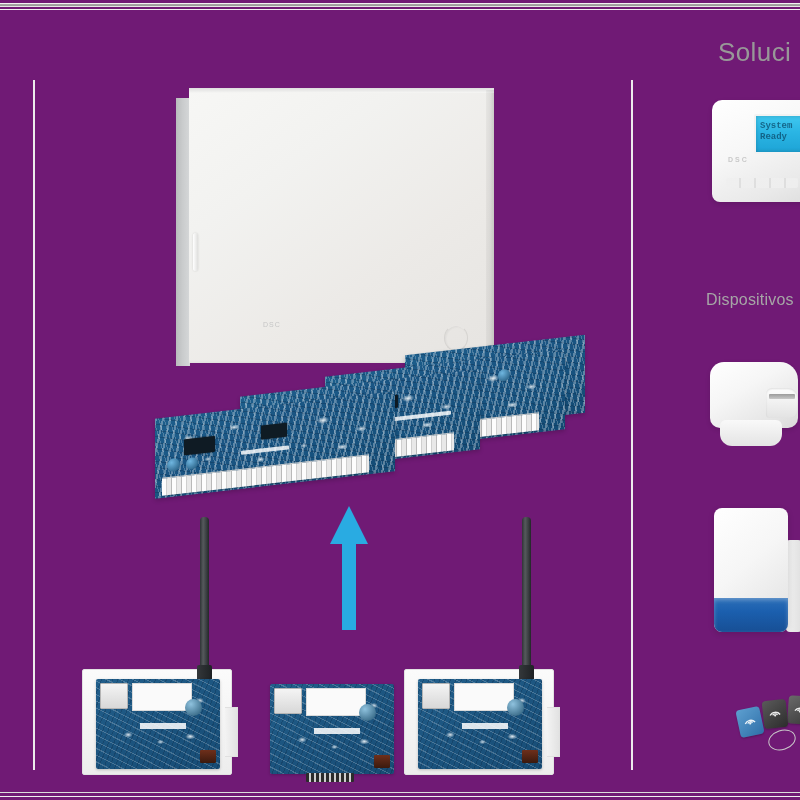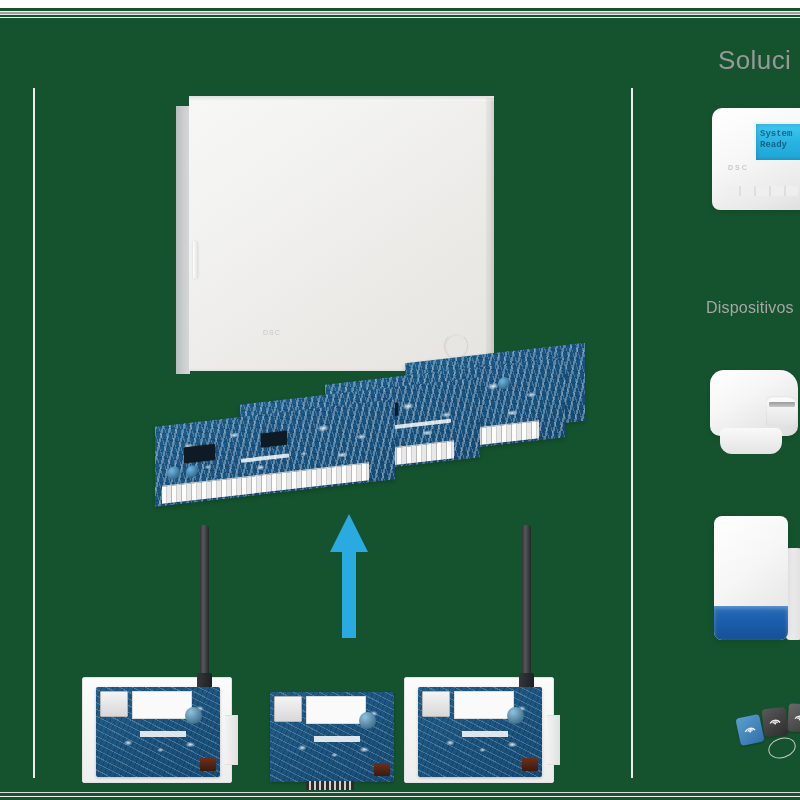--- a/index.html
+++ b/index.html
@@ -11,22 +11,21 @@
   body {
     width: 800px;
     height: 800px;
     overflow: hidden;
     font-family: "Liberation Sans", sans-serif;
     position: relative;
   }
   .page {
     position: absolute;
     inset: 0;
-    background: #14532d;
-    margin-top: 8px;
+    background: #701a75;
   }
 
   
   .top-rule {
     position: absolute;
     left: 0; right: 0;
     top: 3px;
     height: 4px;
     background: linear-gradient(to bottom,#ffffff 0,#f3f3f3 12%,#8d8d8d 45%,#9a9a9a 62%,#e8e8e8 88%,#fcfcfc 100%);
   }

